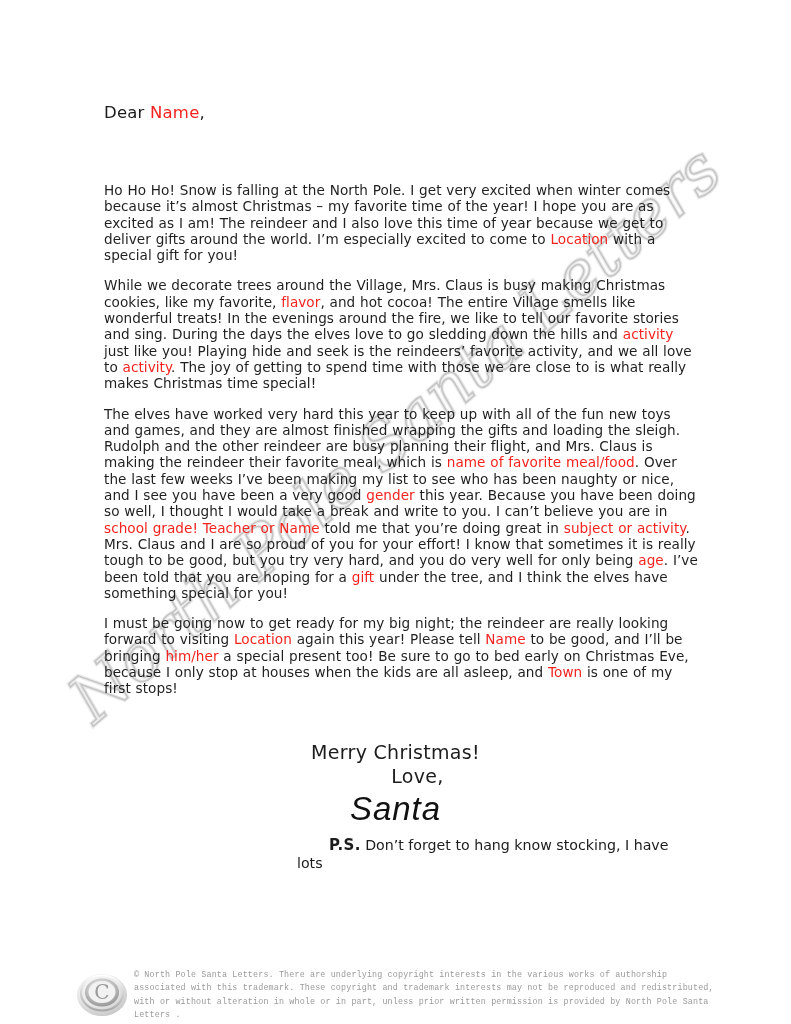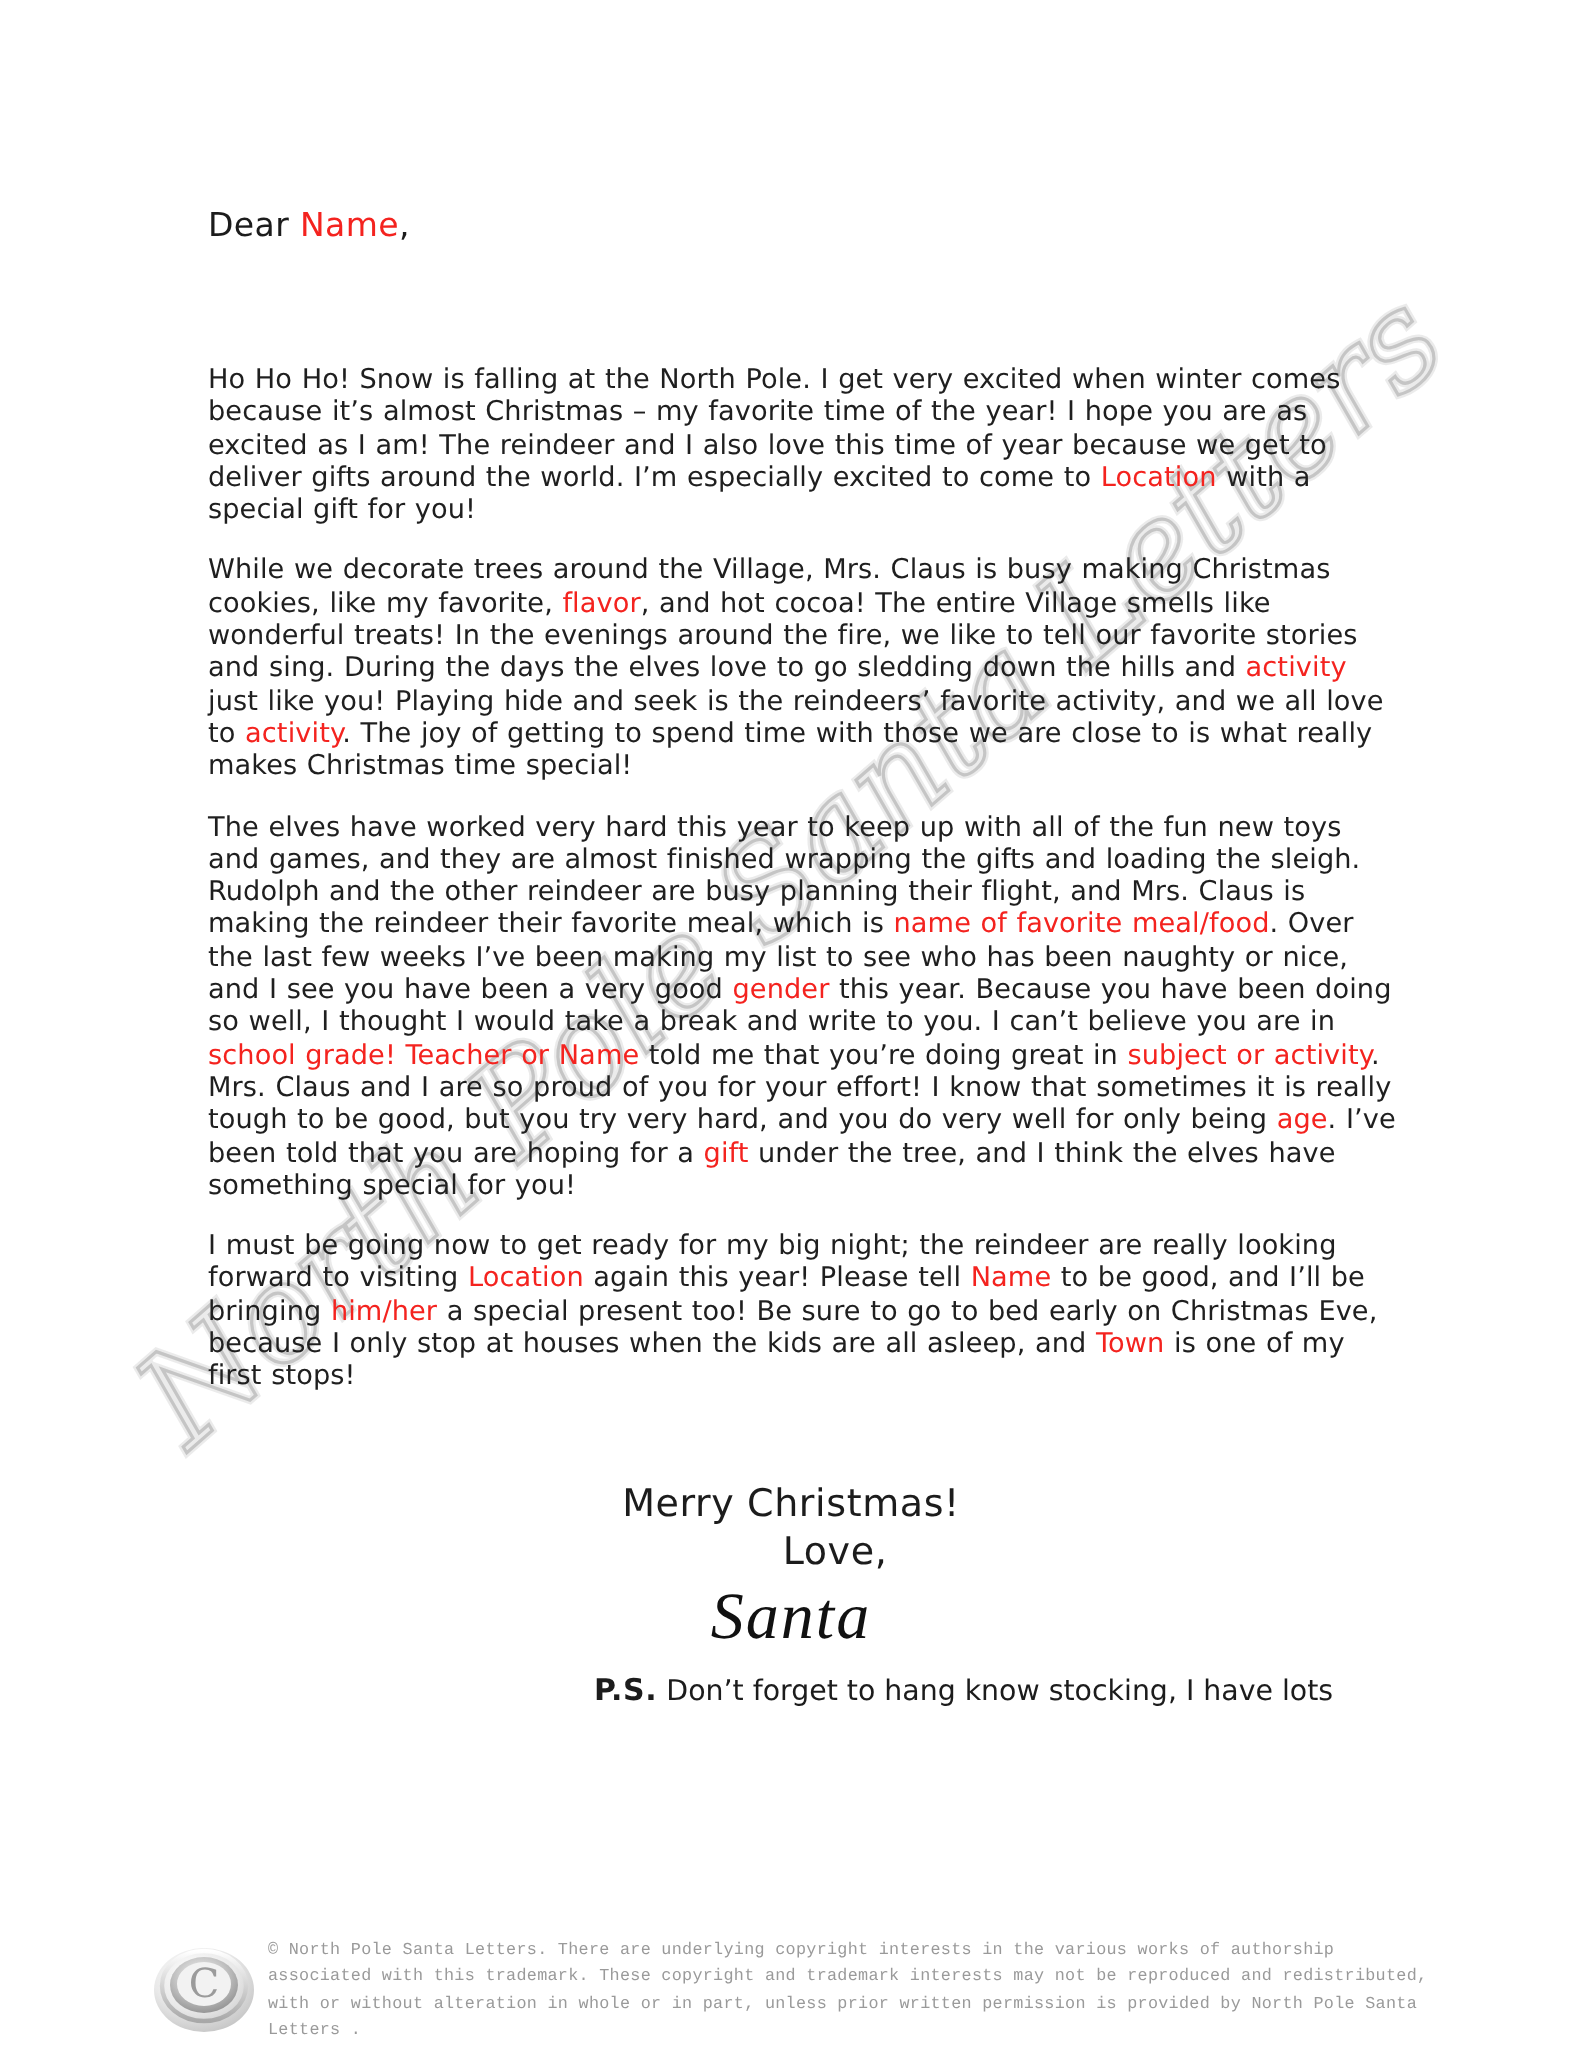--- a/index.html
+++ b/index.html
@@ -119,21 +119,21 @@
     letter-spacing: 0.3px;
   }
   #closing .love {
     font-size: 19px;
     line-height: 25px;
     color: #1c1c1c;
     letter-spacing: 0.3px;
     padding-left: 44px;
   }
   #closing .santa {
-    font-family: Liberation Serif, serif;
+    font-family: Liberation Sans, sans-serif;
     font-style: italic;
     font-size: 33px;
     line-height: 40px;
     color: #111111;
     letter-spacing: 1px;
   }
 
   
   #postscript {
     position: absolute;
@@ -144,20 +144,21 @@
   }
   #postscript .ps-line {
     font-size: 14.2px;
     line-height: 17.5px;
     color: #1c1c1c;
   }
   #postscript .ps-label {
     font-weight: bold;
     font-size: 15px;
     letter-spacing: 0.3px;
+    margin-left: 32px;
   }
   #footer-logo {
     position: absolute;
     left: 76px;
     top: 967px;
     width: 52px;
     height: 52px;
   }
   #footer-logo svg { display: block; }
 

